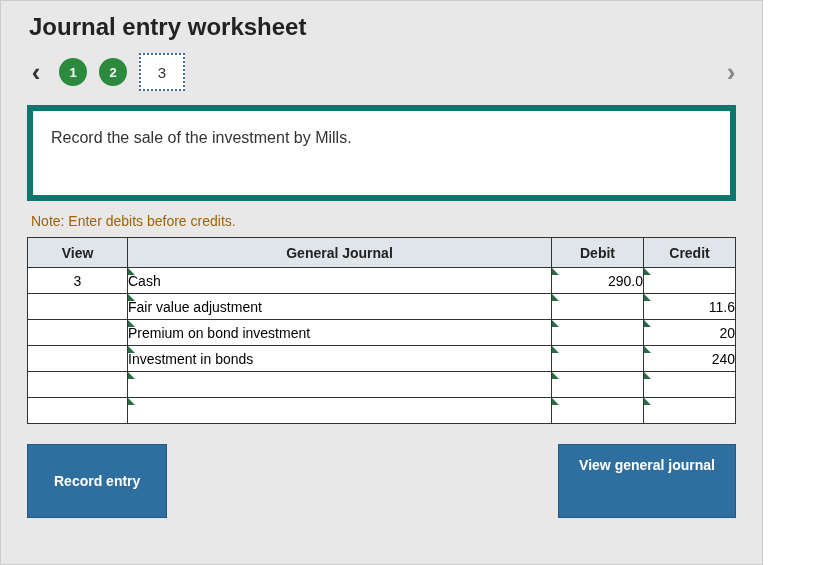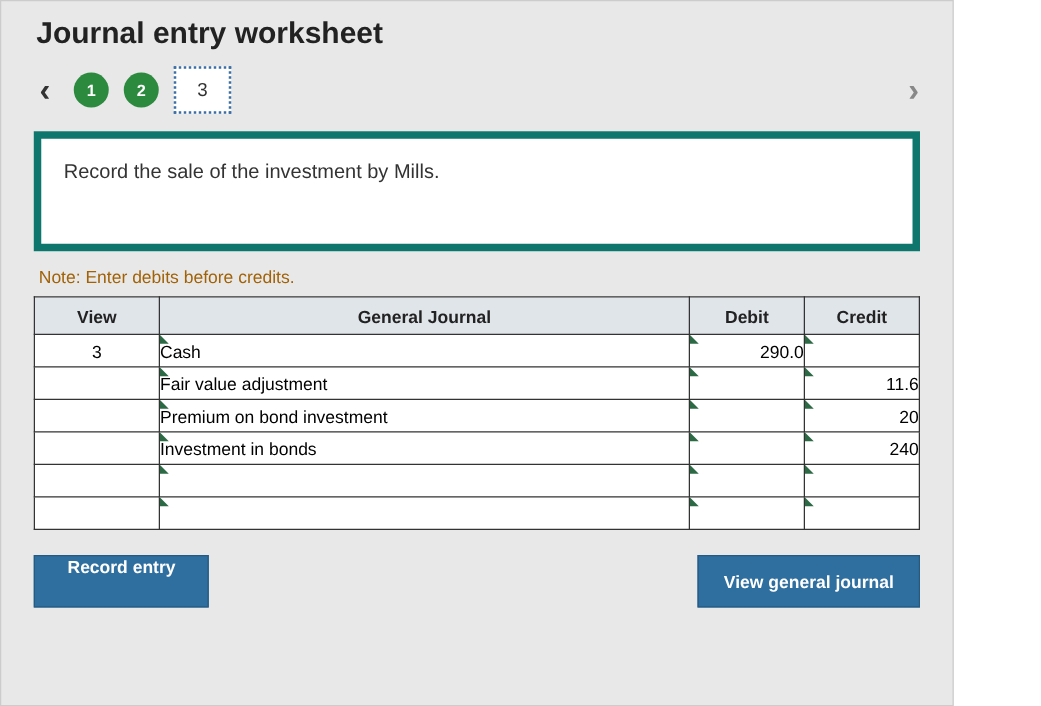--- a/index.html
+++ b/index.html
@@ -140,21 +140,21 @@
     display: flex;
     margin: 20px 20px 0 20px;
     gap: 32px;
   }
   .btn {
     background: #2f6f9f;
     color: #fff;
     font-size: 14px;
     font-weight: bold;
     border: 1px solid #255a82;
-    padding: 0 26px;
+    padding: 28px 26px;
     cursor: pointer;
     text-align: center;
   }
   .btn.view { margin-left: auto; padding: 12px 20px; }
 </style>
 </head>
 <body>
 
 <div class="container">
 

